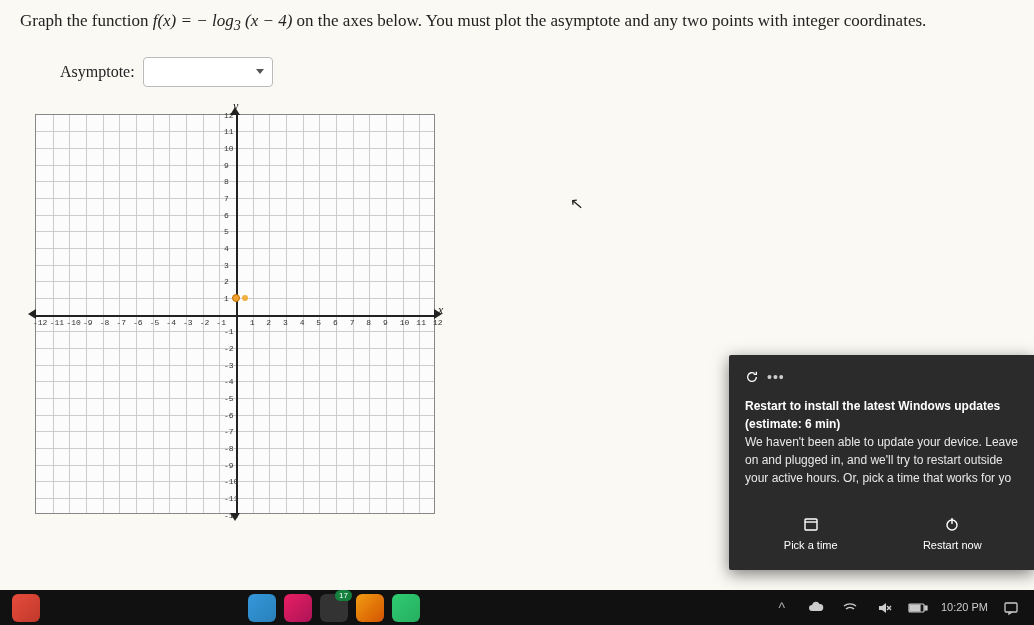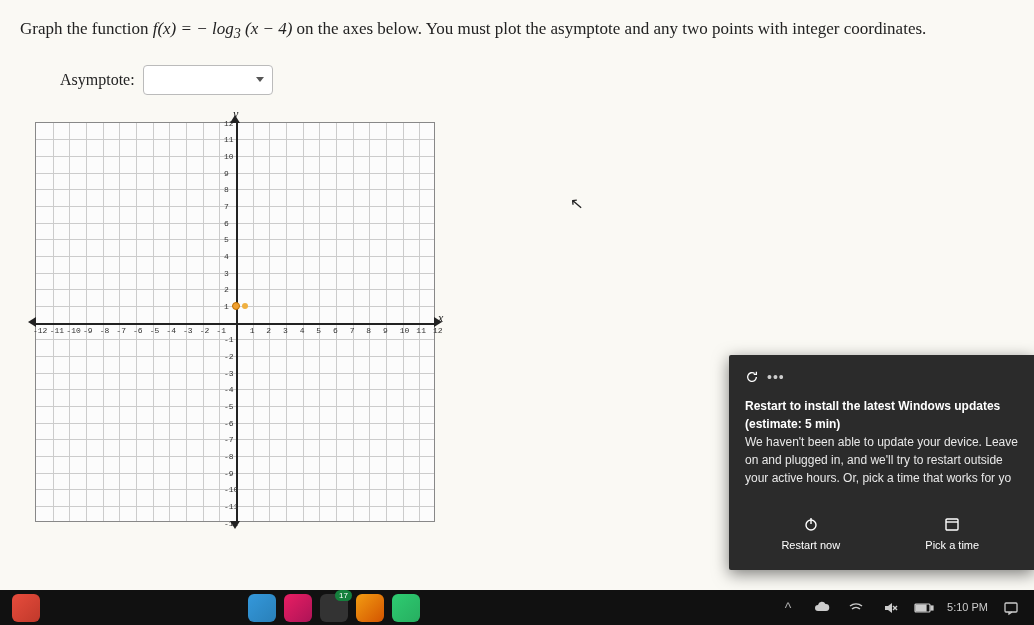--- a/index.html
+++ b/index.html
@@ -5,21 +5,21 @@
     * { margin: 0; padding: 0; box-sizing: border-box; }
     body {
       font-family: Georgia, 'Times New Roman', serif;
       background: #f5f5f0;
       width: 1034px;
       height: 625px;
       position: relative;
       overflow: hidden;
     }
     .page-content {
-      padding: 16px 20px;
+      padding: 8px 20px;
       background: #faf9f4;
       height: 590px;
       position: relative;
     }
     .question {
       font-size: 17px;
       color: #222;
       line-height: 1.5;
       margin-bottom: 20px;
     }
@@ -364,41 +364,41 @@
   <div class="notif-header">
     <span class="notif-icon">
       <svg viewBox="0 0 16 16" width="14" height="14" fill="none" stroke="#fff" stroke-width="1.5">
         <path d="M13 8a5 5 0 1 1-2-4"></path>
           <path d="M13 2v3h-3"></path>
       </svg>
     </span>
     <span class="notif-dots">•••</span>
   </div>
   <div class="notif-body">
-    <strong>Restart to install the latest Windows updates (estimate: 5 min)</strong><br>
+    <strong>Restart to install the latest Windows updates (estimate: 6 min)</strong><br>
     <span>We haven't been able to update your device. Leave on and plugged in, and we'll try to restart outside your active hours. Or, pick a time that works for yo</span>
   </div>
   <div class="notif-actions">
+    <div class="notif-btn">
+      <span class="notif-btn-icon">
+        <svg viewBox="0 0 16 16" width="16" height="16" fill="none" stroke="#fff" stroke-width="1.4">
+          <rect x="2" y="3" width="12" height="11" rx="1"></rect>
+            <line x1="2" y1="6" x2="14" y2="6"></line>
+        </svg>
+      </span>
+      <span>Pick a time</span>
+    </div>
     <div class="notif-btn">
       <span class="notif-btn-icon">
         <svg viewBox="0 0 16 16" width="16" height="16" fill="none" stroke="#fff" stroke-width="1.4">
           <circle cx="8" cy="9" r="5"></circle>
             <line x1="8" y1="2" x2="8" y2="8"></line>
         </svg>
       </span>
       <span>Restart now</span>
-    </div>
-    <div class="notif-btn">
-      <span class="notif-btn-icon">
-        <svg viewBox="0 0 16 16" width="16" height="16" fill="none" stroke="#fff" stroke-width="1.4">
-          <rect x="2" y="3" width="12" height="11" rx="1"></rect>
-            <line x1="2" y1="6" x2="14" y2="6"></line>
-        </svg>
-      </span>
-      <span>Pick a time</span>
     </div>
   </div>
 </div>
 
 <div class="taskbar">
   <div class="taskbar-left">
     <div class="taskbar-app" style="background:linear-gradient(135deg,#e74c3c,#c0392b);"></div>
     <div class="taskbar-app" style="background:linear-gradient(135deg,#3498db,#2980b9); margin-left:200px;"></div>
     <div class="taskbar-app" style="background:linear-gradient(135deg,#e91e63,#ad1457);"></div>
     <div class="taskbar-app" style="background:#333; position:relative;">
@@ -427,21 +427,21 @@
         </svg>
     </span>
     <span class="taskbar-icon">
       <svg viewBox="0 0 20 12" width="20" height="12" fill="none" stroke="#ccc" stroke-width="1.2">
           <rect x="1" y="2" width="15" height="8" rx="1"></rect>
           <rect x="17" y="4" width="2" height="4" fill="#ccc"></rect>
           <rect x="2" y="3" width="10" height="6" fill="#ccc"></rect>
         </svg>
     </span>
     <div class="time-block">
-      <span>5:10 PM</span>
+      <span>10:20 PM</span>
     </div>
     <span class="taskbar-icon">
       <svg viewBox="0 0 16 16" width="16" height="16" fill="none" stroke="#ccc" stroke-width="1.3">
           <rect x="2" y="3" width="12" height="9" rx="1"></rect>
           <path d="M6 12v2l3-2"></path>
         </svg>
     </span>
   </div>
 </div>
 

